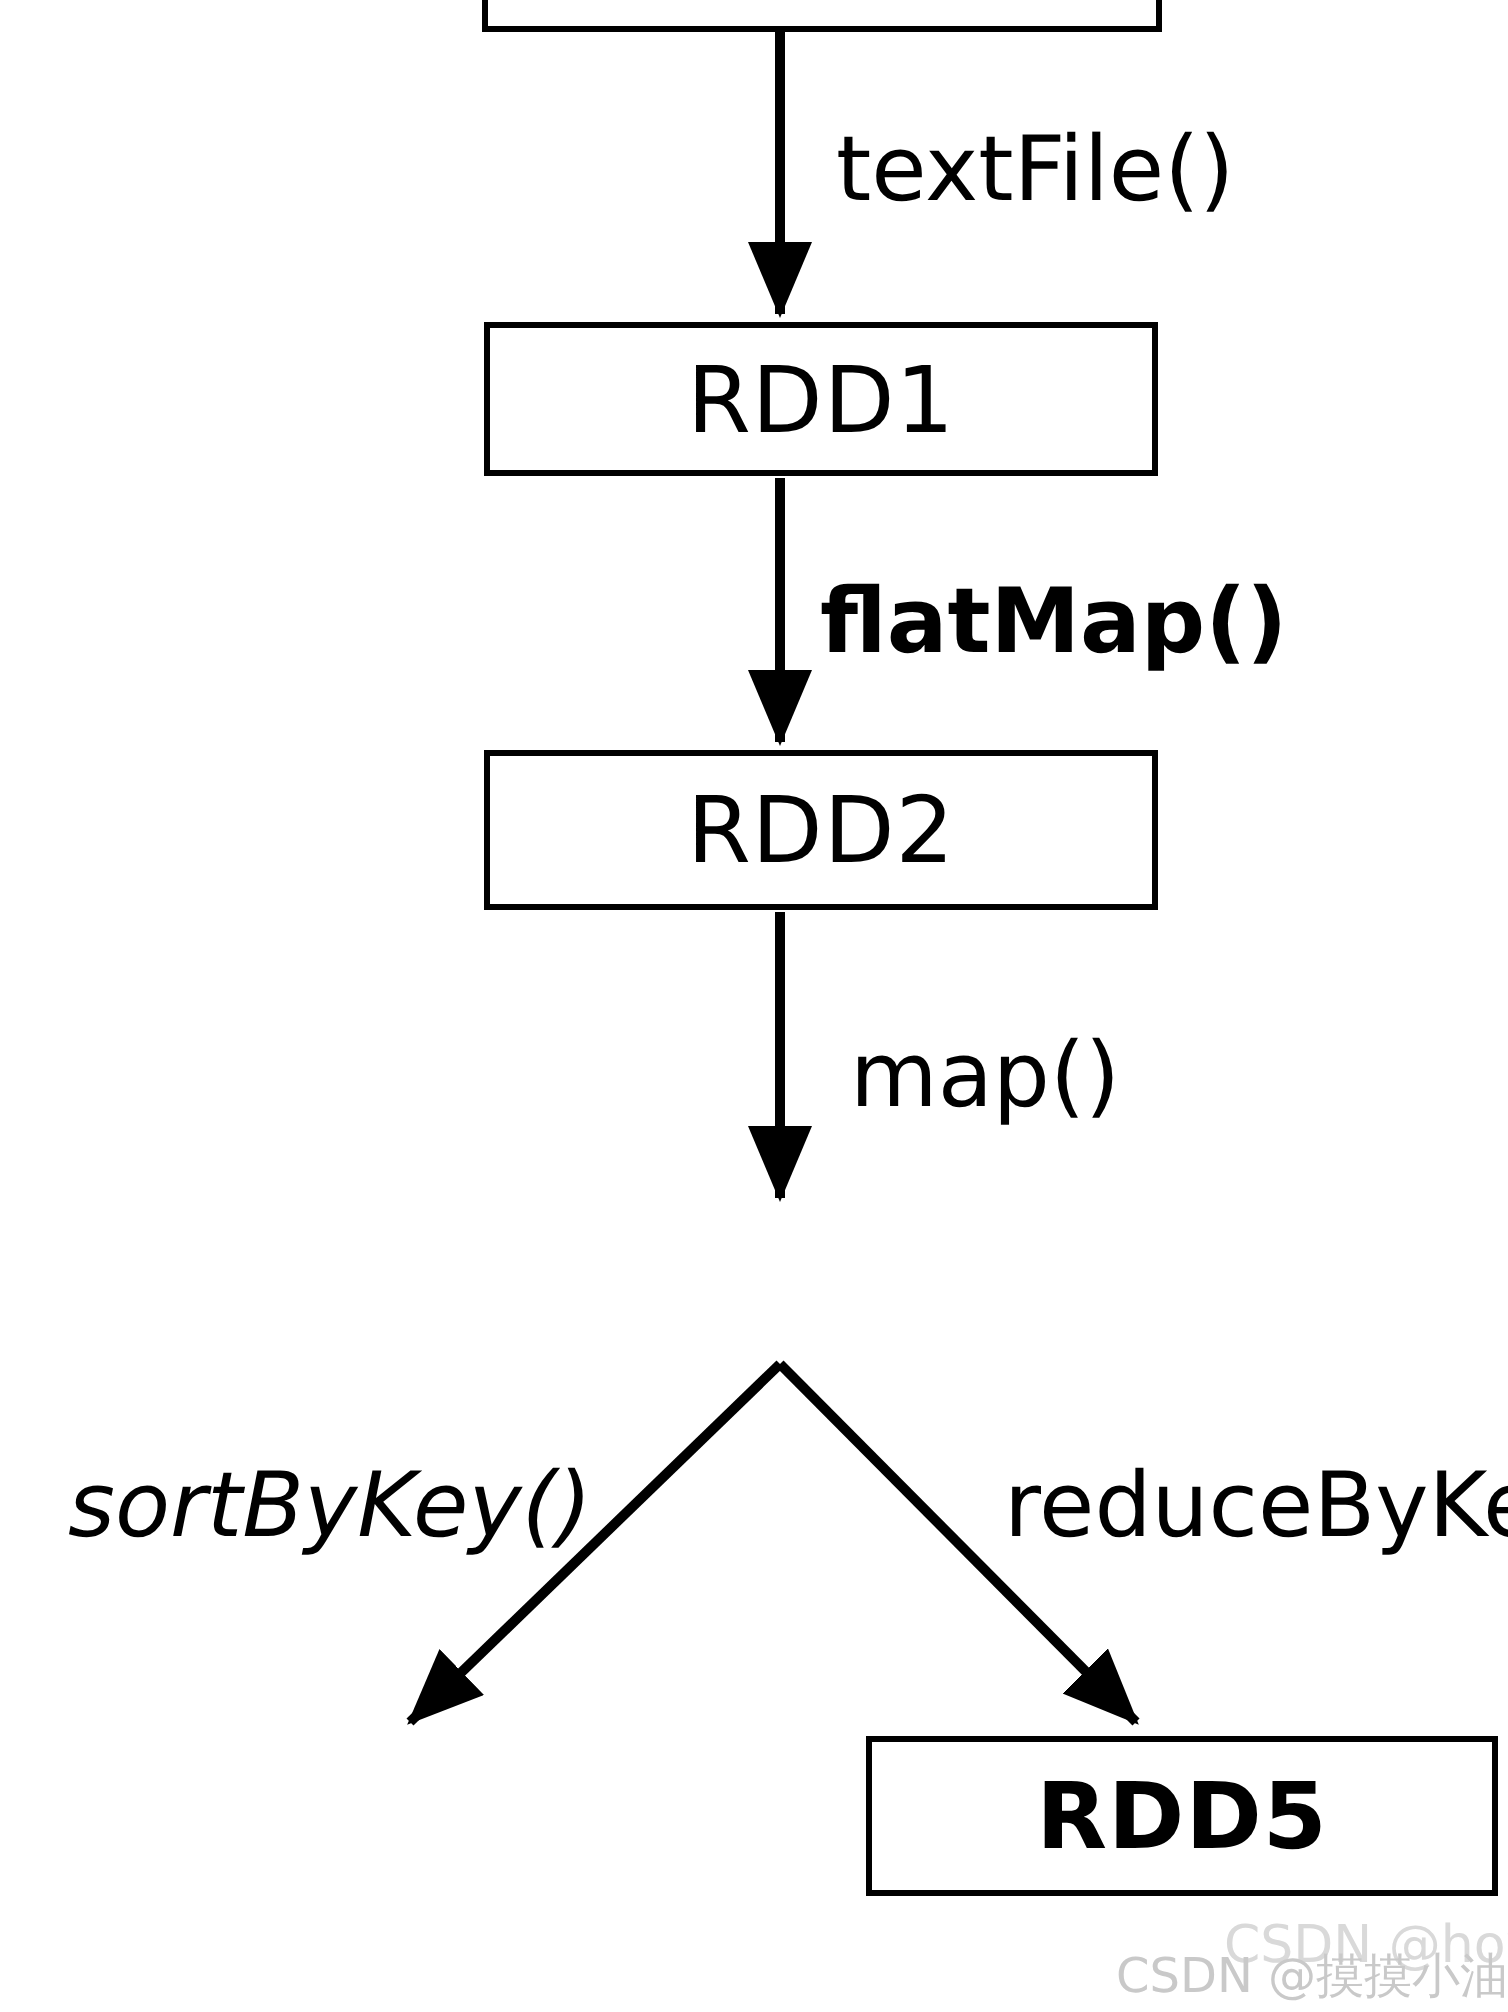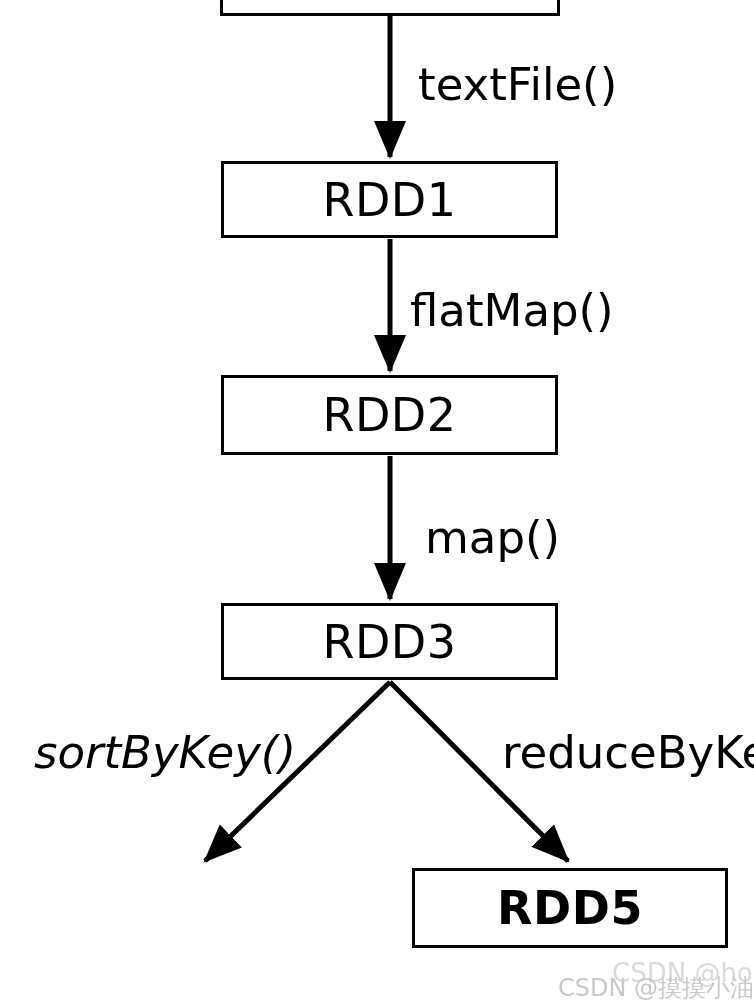--- a/index.html
+++ b/index.html
@@ -21,20 +21,21 @@
     border: 3px solid #000000;
     background: #ffffff;
     display: flex;
     align-items: center;
     justify-content: center;
     color: #000000;
     font-size: 46px;
     font-weight: 400;
     letter-spacing: 0.5px;
     z-index: 3;
+    margin-left: 21px;
   }
   .node-box.clipped-top {
     border-top: none;
   }
   .edge-label {
     position: absolute;
     color: #000000;
     font-size: 45px;
     font-weight: 400;
     white-space: nowrap;
@@ -98,32 +99,29 @@
   </div>
 
   <div class="node-box" style="left:221px; top:161px; width:337px; height:77px;">
     <span>RDD1</span>
   </div>
 
   <div class="node-box" style="left:221px; top:375px; width:337px; height:80px;justify-content:center;">
     <span>RDD2</span>
   </div>
 
-  <div class="node-box" style="left:221px; top:603px; width:337px; height:77px;">
-    <span>RDD3</span>
-  </div>
 
 
   <div class="node-box" style="left:412px; top:868px; width:316px; height:80px;font-weight:bold;">
     <span>RDD5</span>
   </div>
 
   <div class="edge-label" style="left:418px; top:62px;">textFile()</div>
 
-  <div class="edge-label" style="left:410px; top:288px;">flatMap()</div>
+  <div class="edge-label" style="left:410px; top:288px;font-weight:bold;">flatMap()</div>
 
   <div class="edge-label" style="left:425px; top:515px;">map()</div>
 
   <div class="edge-label" style="left:34px; top:730px;font-style:italic;">sortByKey()</div>
 
   <div class="edge-label" style="left:502px; top:730px;">reduceByKey()</div>
 
   <div class="watermark wm-back">CSDN @howar</div>
 
   <div class="watermark wm-front">CSDN @摸摸小油头.</div>

